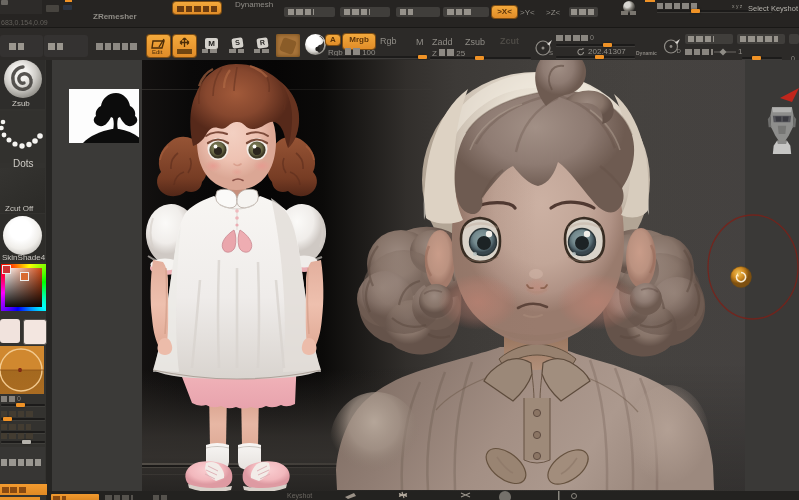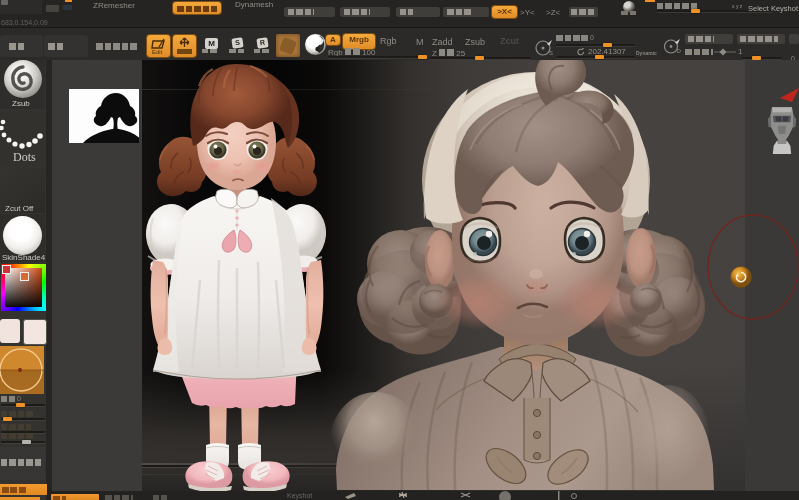--- a/index.html
+++ b/index.html
@@ -16,21 +16,21 @@
 </style></head>
 <body>
 <div id="root">
 
 <div class="abs" style="left:0;top:0;width:799px;height:60px;background:#262422;"></div>
 <div class="abs" style="left:0;top:0;width:42px;height:14px;background:#2d2b29;"></div>
 <div class="abs" style="left:1px;top:0;width:7px;height:5px;background:#6a6762;border-radius:1px;"></div>
 <div class="abs" style="left:46px;top:5px;width:13px;height:7px;background:#47443f;border-radius:1px;"></div>
 <div class="abs" style="left:63px;top:5px;width:9px;height:5px;background:#2c3442;border-radius:1px;"></div>
 <div class="abs" style="left:65px;top:0;width:7px;height:2px;background:#ef9226;"></div>
-<div class="txt" style="left:93px;top:1px;">ZRemesher</div>
+<div class="txt" style="left:93px;top:12px;font-weight:bold;">ZRemesher</div>
 <div class="obtn" style="left:173px;top:2px;width:48px;height:12px;"></div>
 <div class="abs" style="left:177px;top:6px;"><span class="zh" style="--c:#6b3c10;width:40px;height:6px;"></span></div>
 <div class="txt" style="left:235px;top:0px;">Dynamesh</div>
 <div class="gbtn" style="left:284px;top:7px;width:51px;height:10px;"></div>
 <div class="abs" style="left:288px;top:9px;"><span class="zh" style="--c:#96928b;width:26px;height:6px;"></span></div>
 <div class="gbtn" style="left:340px;top:7px;width:50px;height:10px;"></div>
 <div class="abs" style="left:344px;top:9px;"><span class="zh" style="--c:#96928b;width:26px;height:6px;"></span></div>
 <div class="gbtn" style="left:396px;top:7px;width:44px;height:10px;"></div>
 <div class="abs" style="left:400px;top:9px;"><span class="zh" style="--c:#96928b;width:13px;height:6px;"></span></div>
 <div class="gbtn" style="left:443px;top:7px;width:46px;height:10px;"></div>
@@ -521,21 +521,21 @@
         <circle cx="1.5" cy="17" r="2.3"></circle>
         <circle cx="4" cy="24" r="2.4"></circle>
         <circle cx="9" cy="29" r="2.5"></circle>
         <circle cx="15" cy="33" r="2.6"></circle>
         <circle cx="22" cy="35" r="2.7"></circle>
         <circle cx="29" cy="33.5" r="2.7"></circle>
         <circle cx="35" cy="30" r="2.8"></circle>
         <circle cx="40" cy="25" r="2.8"></circle>
       </g>
     </svg>
-<div class="txt" style="left:13px;top:152px;font-size:12px;color:#cfccc6;font-family:Liberation Serif, serif;">Dots</div>
+<div class="txt" style="left:13px;top:159px;font-size:10px;color:#cfccc6;">Dots</div>
 
 <div class="abs" style="left:0;top:168px;width:45px;height:45px;background:linear-gradient(145deg,#353431 0%,#2b2a27 100%);"></div>
 <div class="txt" style="left:5px;top:204px;font-size:8px;color:#c9c6c0;">Zcut Off</div>
 
 <div class="abs" style="left:0;top:214px;width:45px;height:48px;background:#2e2d2a;"></div>
 <div class="abs" style="left:3px;top:216px;width:39px;height:39px;border-radius:50%;background:radial-gradient(circle at 45% 35%,#ffffff 32%,#f0eeea 58%,#b5b2ac 88%,#8a8781 100%);"></div>
 <div class="txt" style="left:2px;top:253px;font-size:8px;color:#c9c6c0;">SkinShade4</div>
 
 <div class="abs" style="left:1px;top:264px;width:45px;height:47px;background:conic-gradient(from 315deg,red,#ff0,#0f0,#0ff,#00f,#f0f,red);"></div>
 <div class="abs" style="left:5px;top:268px;width:37px;height:39px;background:linear-gradient(rgba(0,0,0,0) 0%,rgba(0,0,0,0.95) 100%),linear-gradient(90deg,#ffffff 0%,#cc4814 100%);"></div>

